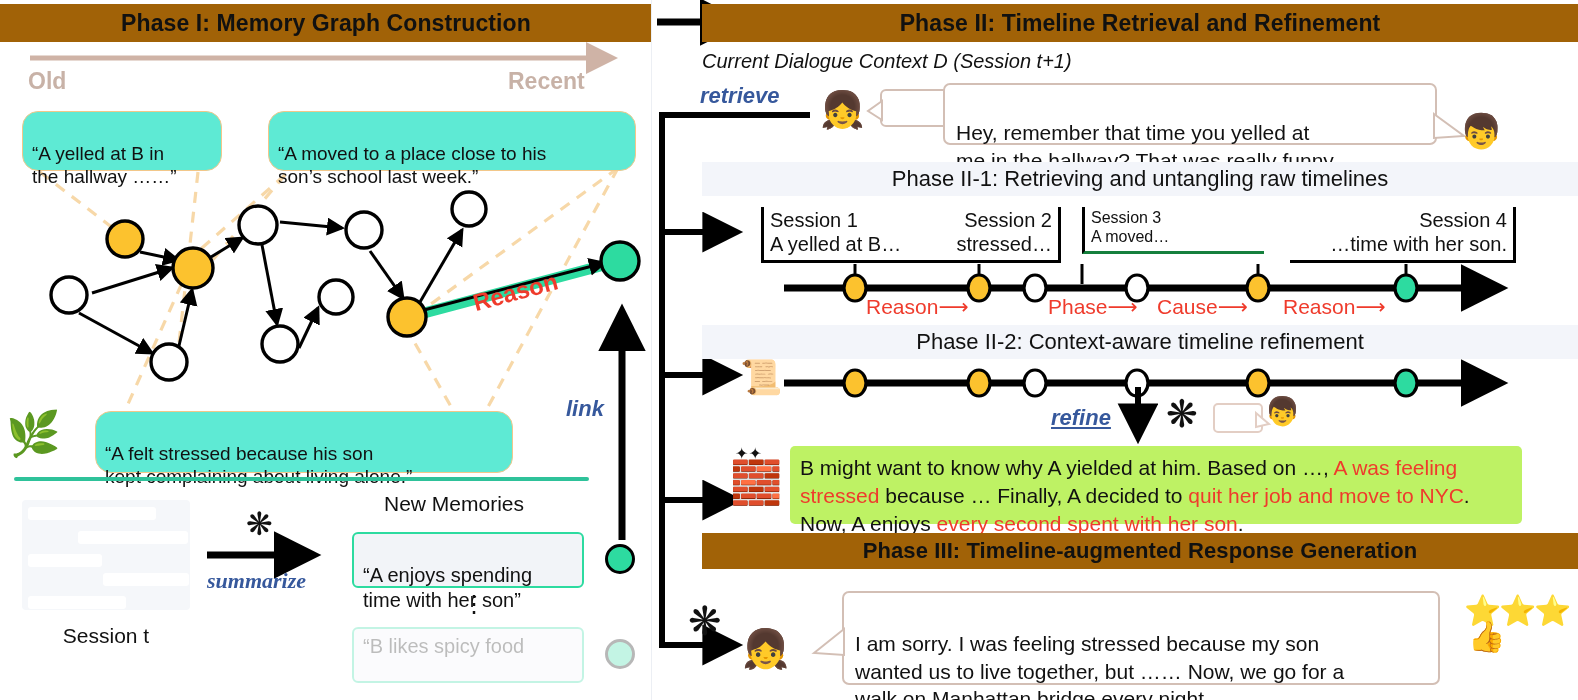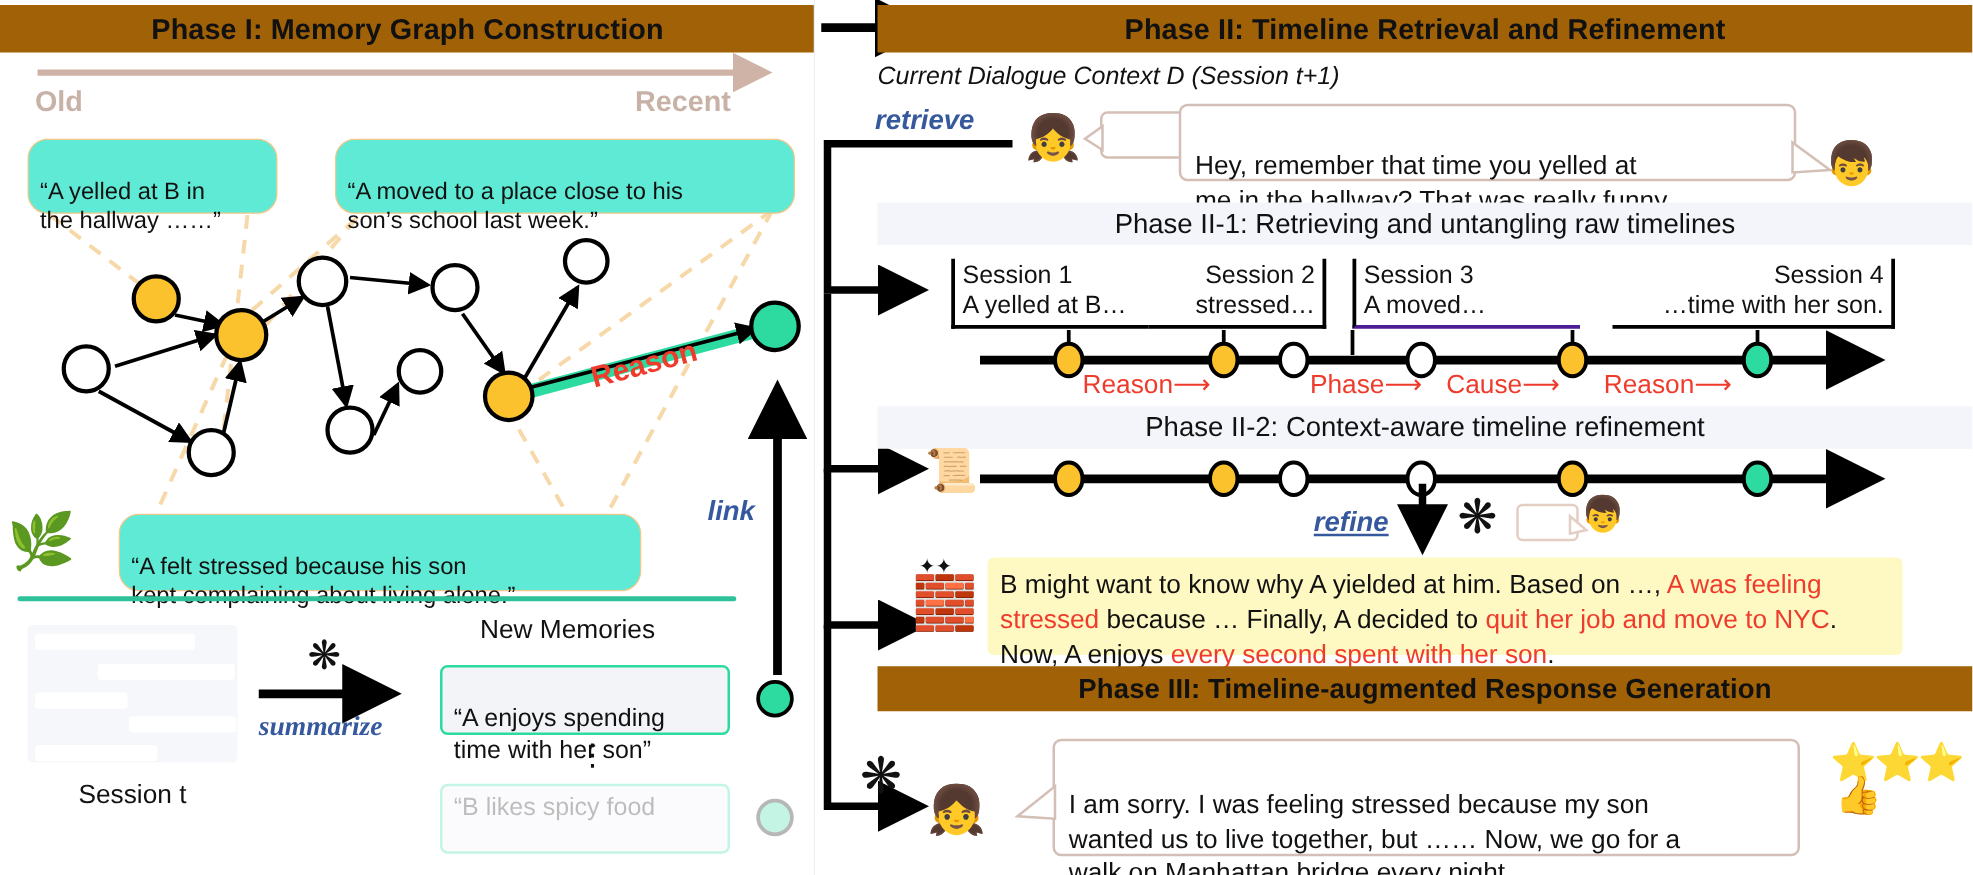--- a/index.html
+++ b/index.html
@@ -21,21 +21,21 @@
   .bubble{
     background:#ffffff;border:2px solid #d3bfb5;border-radius:7px;
     box-sizing:border-box;padding:7px 11px;line-height:1.3;color:#111;
   }
   .sess-label{
     position:absolute;box-sizing:border-box;line-height:1.18;color:#111;
   }
   .rel{color:#ef3b2c;font-weight:normal;white-space:nowrap;}
   .ital-blue{color:#36589c;font-style:italic;font-weight:bold;}
   .sum-box{
-    background:#fef9c3;border-radius:5px;box-sizing:border-box;
+    background:#bef264;border-radius:5px;box-sizing:border-box;
     padding:8px 10px;line-height:1.34;
   }
   .newmem{
     background:#f2f4f8;border:2.5px solid #2ddba0;border-radius:6px;
     box-sizing:border-box;padding:5px 9px;line-height:1.22;
   }
   svg{overflow:visible;}
   .grayline{background:#f2f4f8;border-radius:3px;position:absolute;}
 </style>
 </head>
@@ -203,22 +203,22 @@
 <div class="sess-label" style="left:761px;top:207px;width:158px;border-left:3px solid #000;border-bottom:3px solid #000;
             padding:2px 0 4px 6px;font-size:20px;">
   <div>Session 1</div>
   <div>A yelled at B…</div>
 </div>
 <div class="sess-label" style="left:919px;top:207px;width:142px;border-right:3px solid #000;border-bottom:3px solid #000;
             padding:2px 6px 4px 0;font-size:20px;text-align:right;">
   <div>Session 2</div>
   <div>stressed…</div>
 </div>
-<div class="sess-label" style="left:1082px;top:207px;width:182px;border-left:3px solid #000;border-bottom:3px solid #4c1d95;
-            padding:2px 0 4px 6px;font-size:20px;">
+<div class="sess-label" style="left:1082px;top:207px;width:182px;border-left:3px solid #000;border-bottom:3px solid #15803d;
+            padding:2px 0 4px 6px;font-size:16px;">
   <div>Session 3</div>
   <div>A moved…</div>
 </div>
 <div class="sess-label" style="left:1290px;top:207px;width:226px;border-right:3px solid #000;border-bottom:3px solid #000;
             padding:2px 6px 4px 0;font-size:20px;text-align:right;">
   <div>Session 4</div>
   <div>…time with her son.</div>
 </div>
 
 <svg class="abs" style="left:700px;top:250px;width:878px;height:45px;">

